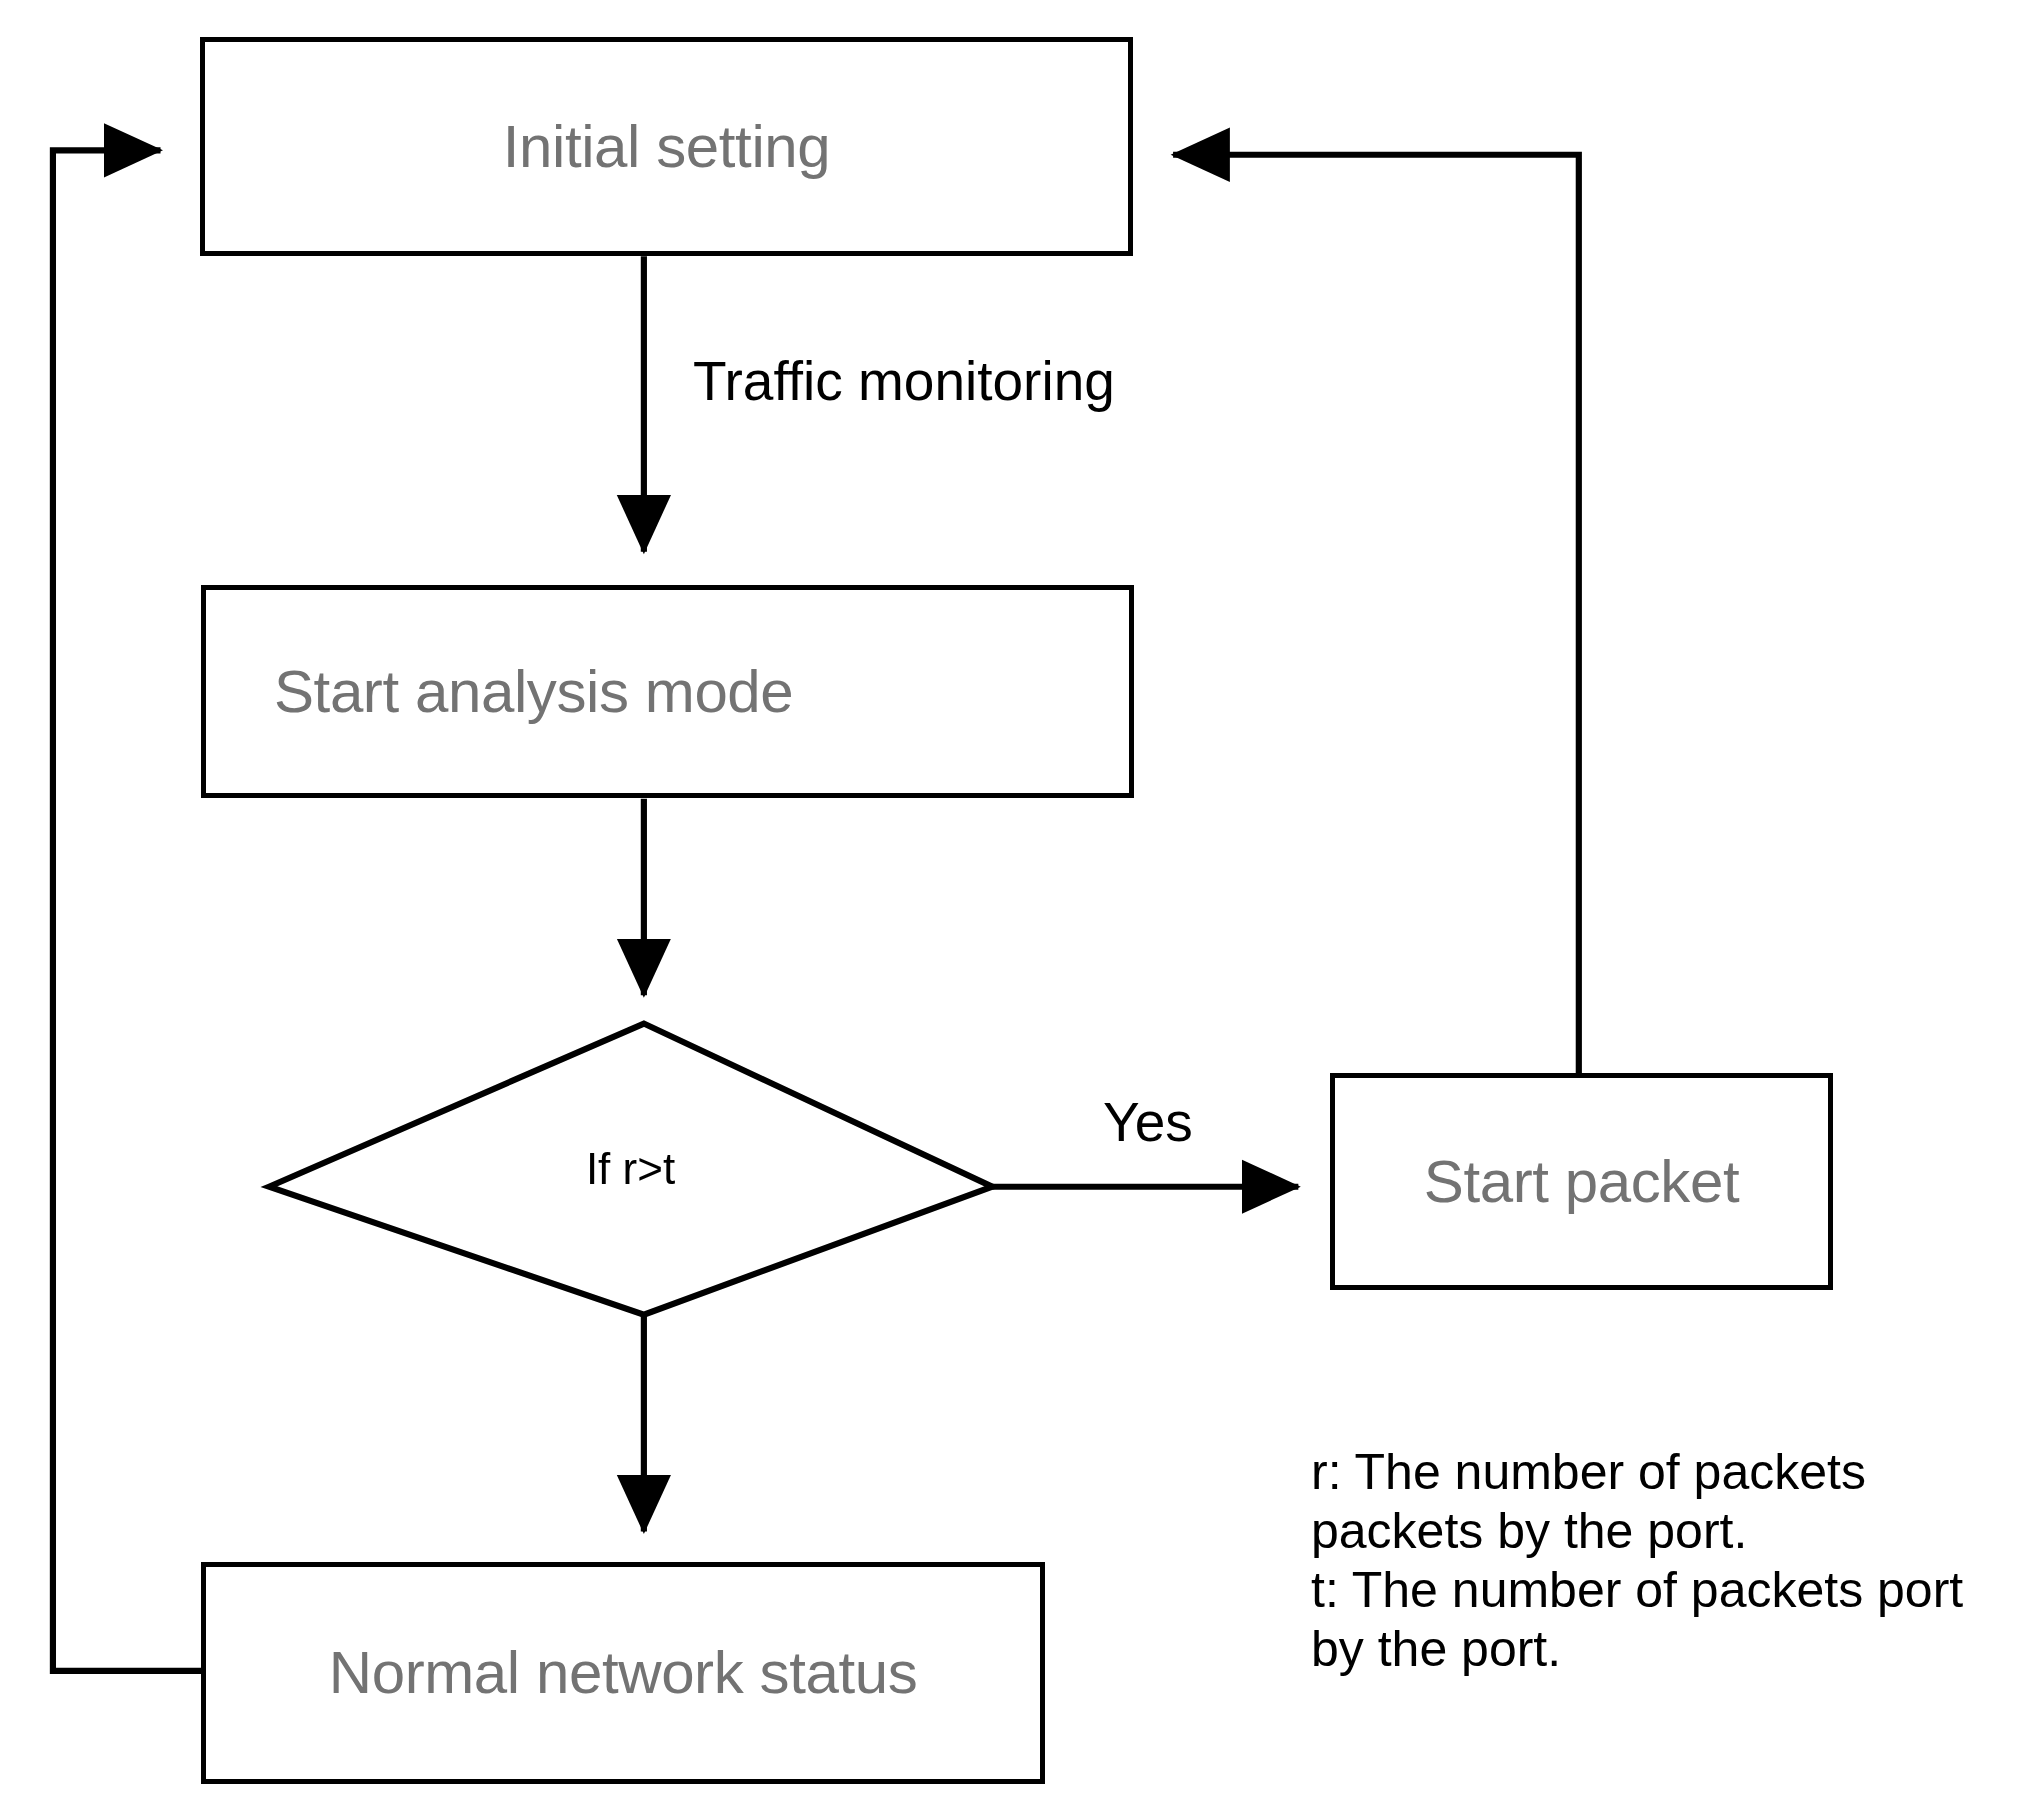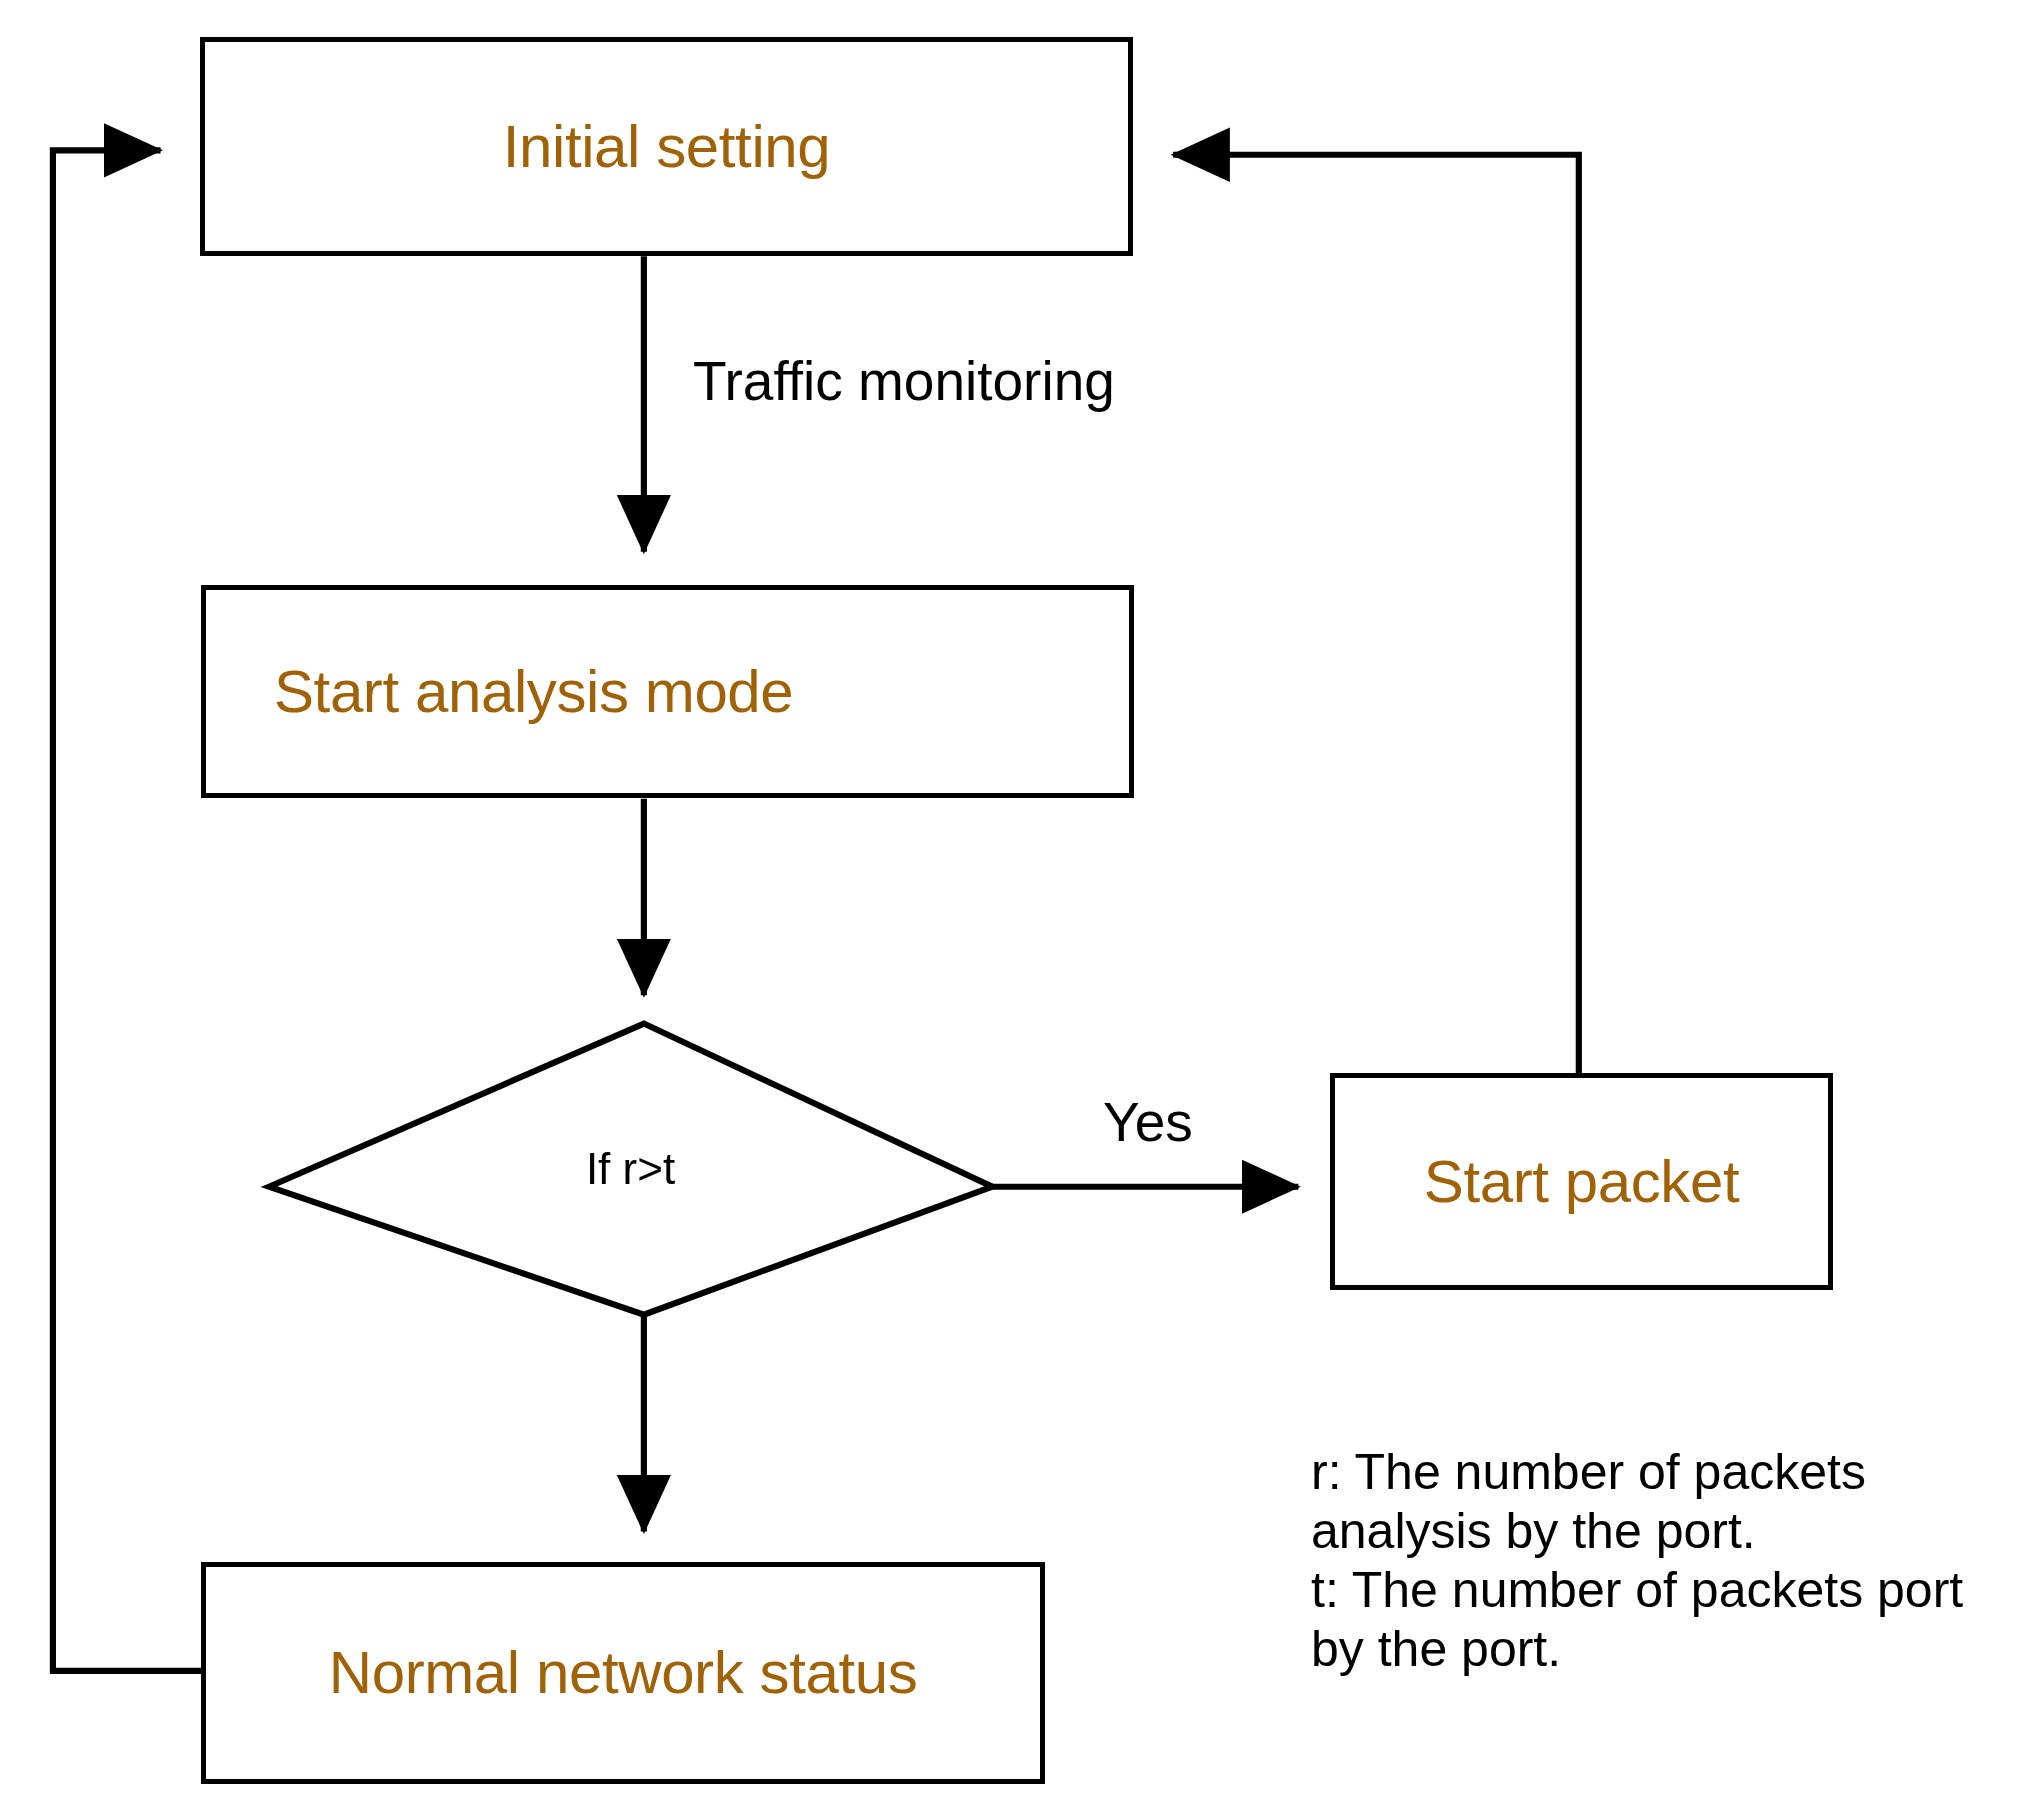--- a/index.html
+++ b/index.html
@@ -34,21 +34,21 @@
     display: flex;
     align-items: center;
     justify-content: center;
   }
   .node-label {
     font-size: 60px;
     font-weight: 400;
     line-height: 1.1;
     letter-spacing: -0.4px;
     white-space: nowrap;
-    color: #a16207;
+    color: #737373;
   }
   #node-initial-setting {
     left: 200px;
     top: 37px;
     width: 933px;
     height: 219px;
   }
   #node-start-analysis {
     left: 201px;
     top: 585px;
@@ -184,19 +184,19 @@
   <div class="node" id="node-normal-status">
     <span class="node-label">Normal network status</span>
   </div>
 
   <div class="edge-label" id="label-traffic-monitoring">Traffic monitoring</div>
 
   <div class="edge-label" id="label-yes">Yes</div>
 
   <div id="legend">
     <div class="legend-line">r: The number of packets</div>
-    <div class="legend-line">analysis by the port.</div>
+    <div class="legend-line">packets by the port.</div>
     <div class="legend-line">t: The number of packets port</div>
     <div class="legend-line">by the port.</div>
   </div>
 
 </div>
 
 
 </body></html>

